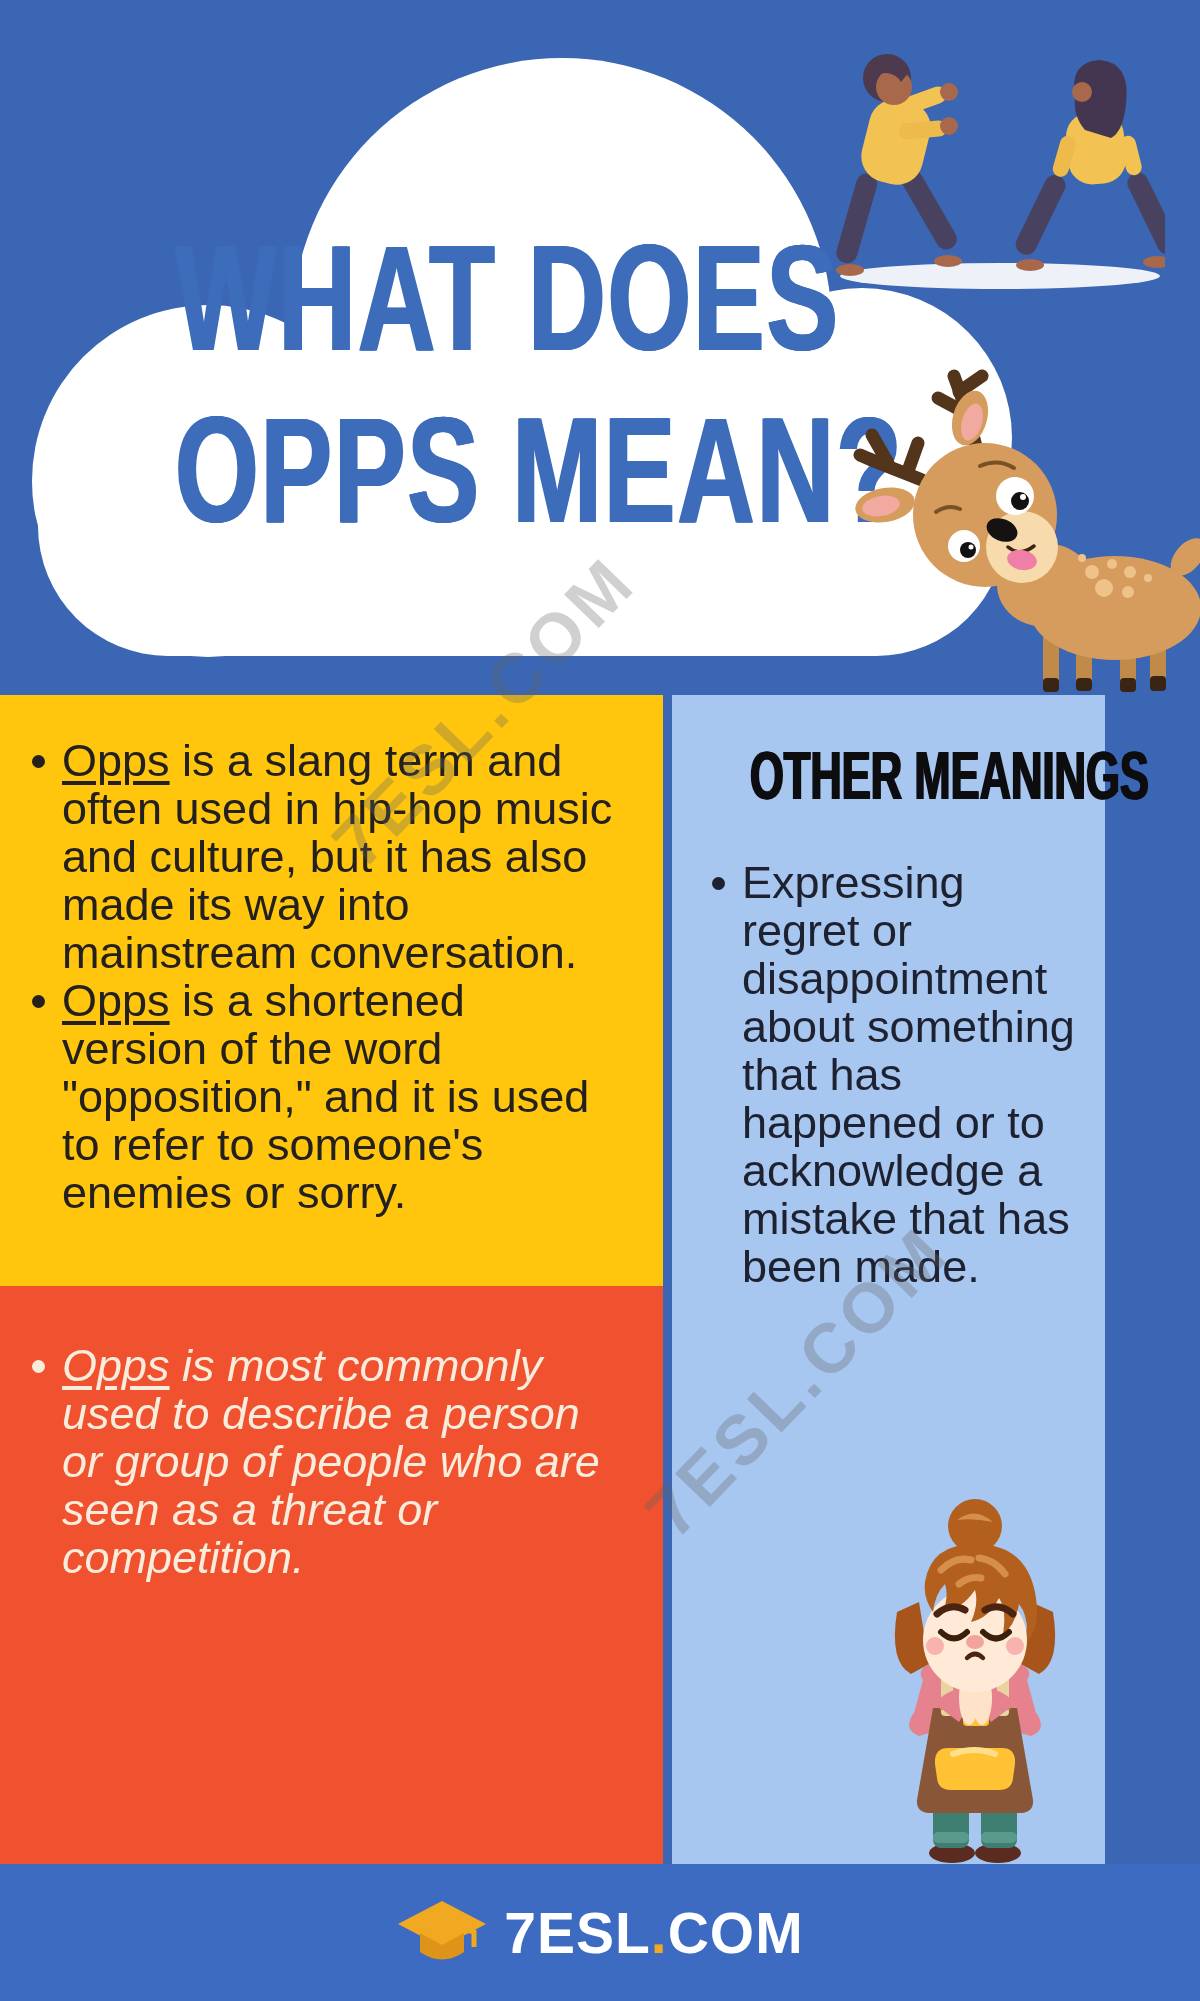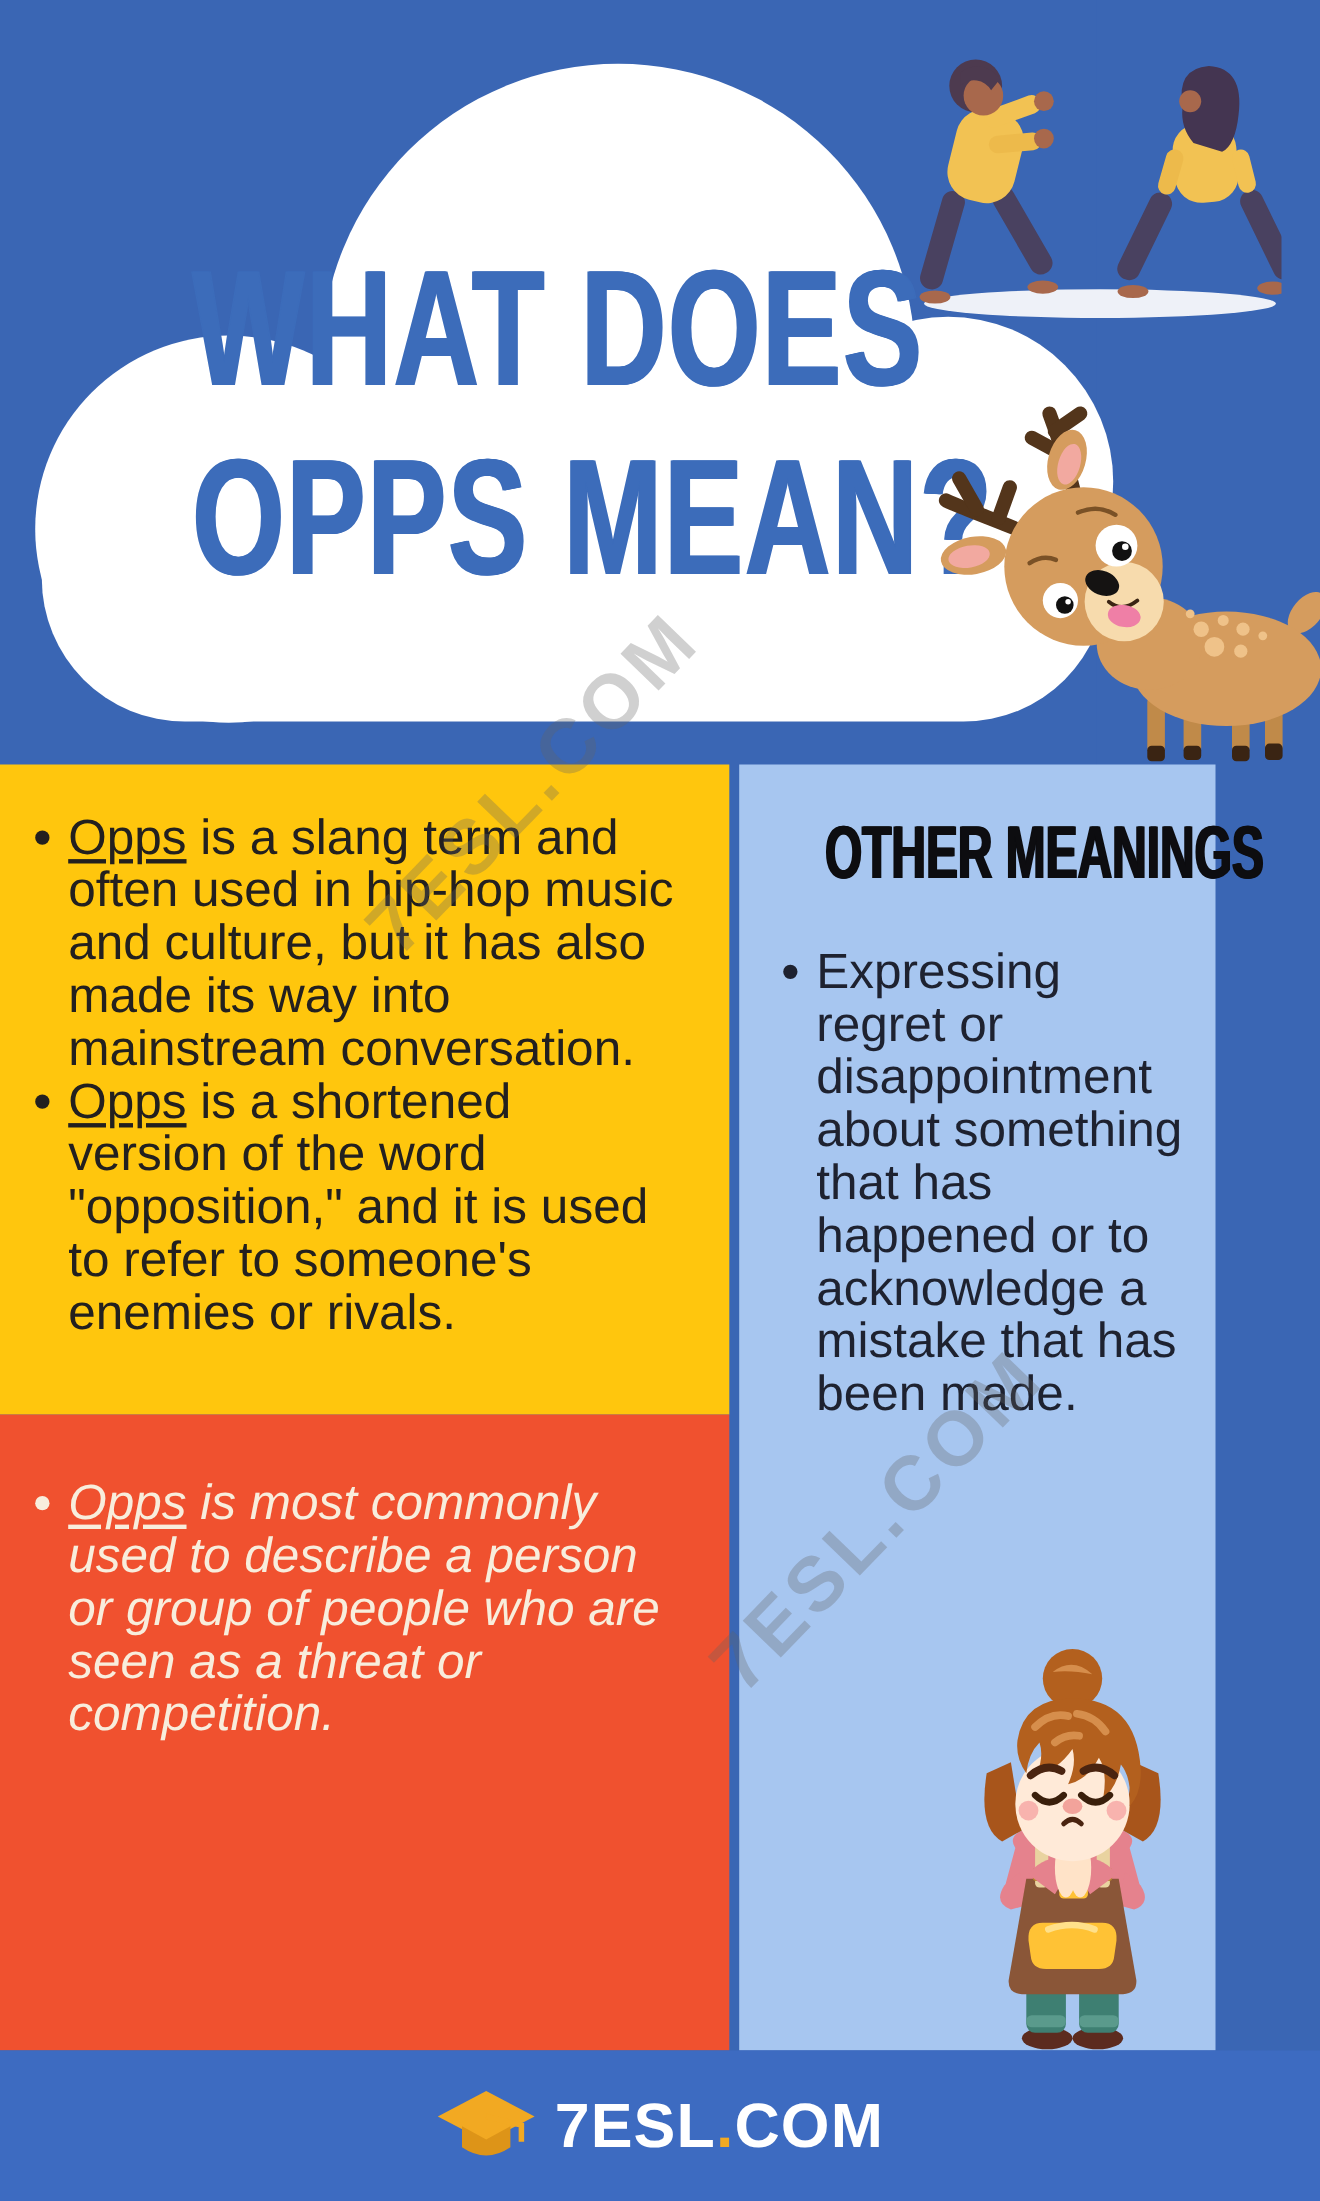--- a/index.html
+++ b/index.html
@@ -176,21 +176,21 @@
       <circle cx="193" cy="147" r="3" fill="#fff"></circle>
       <circle cx="134" cy="196" r="16" fill="#fff"></circle>
       <circle cx="138" cy="200" r="8" fill="#111"></circle>
       <circle cx="141" cy="197" r="2.5" fill="#fff"></circle>
     </svg>
   </header>
 
   <section class="yellow-box">
     <ul class="bullets">
       <li><span></span><span class="uw">Opps</span><span> is a slang term and often used in hip-hop music and culture, but it has also made its way into mainstream conversation.</span></li>
-      <li><span></span><span class="uw">Opps</span><span> is a shortened version of the word "opposition," and it is used to refer to someone's enemies or rivals.</span></li>
+      <li><span></span><span class="uw">Opps</span><span> is a shortened version of the word "opposition," and it is used to refer to someone's enemies or sorry.</span></li>
     </ul>
   </section>
 
   <section class="red-box">
     <ul class="bullets">
       <li><span></span><span class="uw">Opps</span><span> is most commonly used to describe a person or group of people who are seen as a threat or competition.</span></li>
     </ul>
   </section>
 
   <aside class="right-panel">

